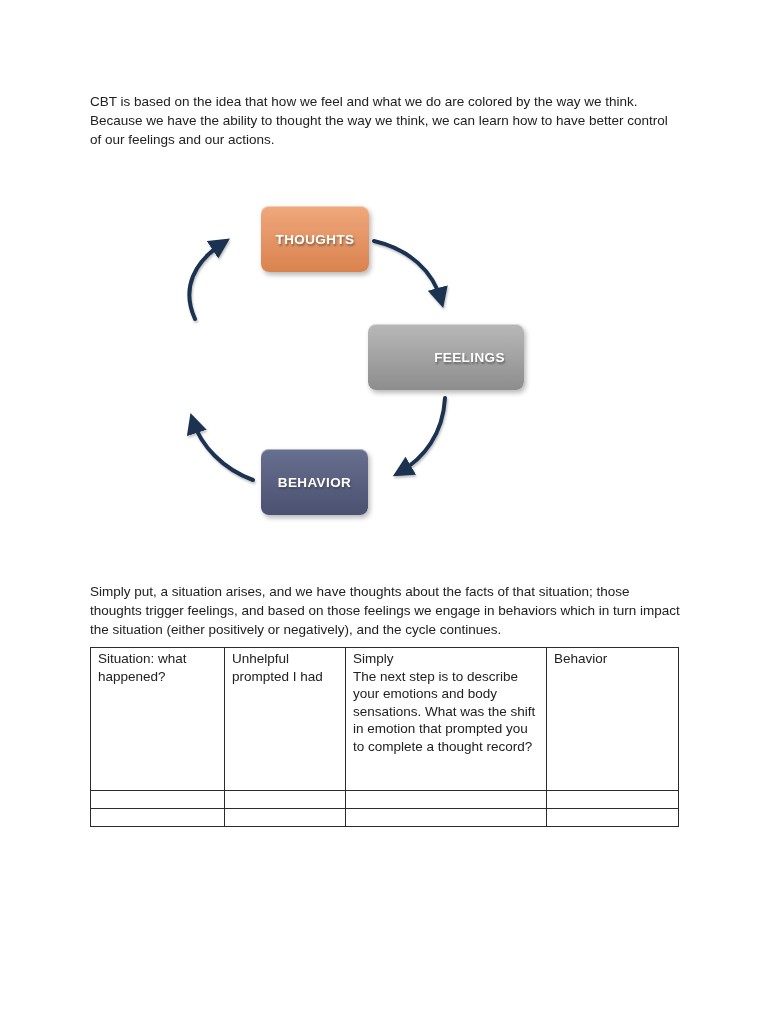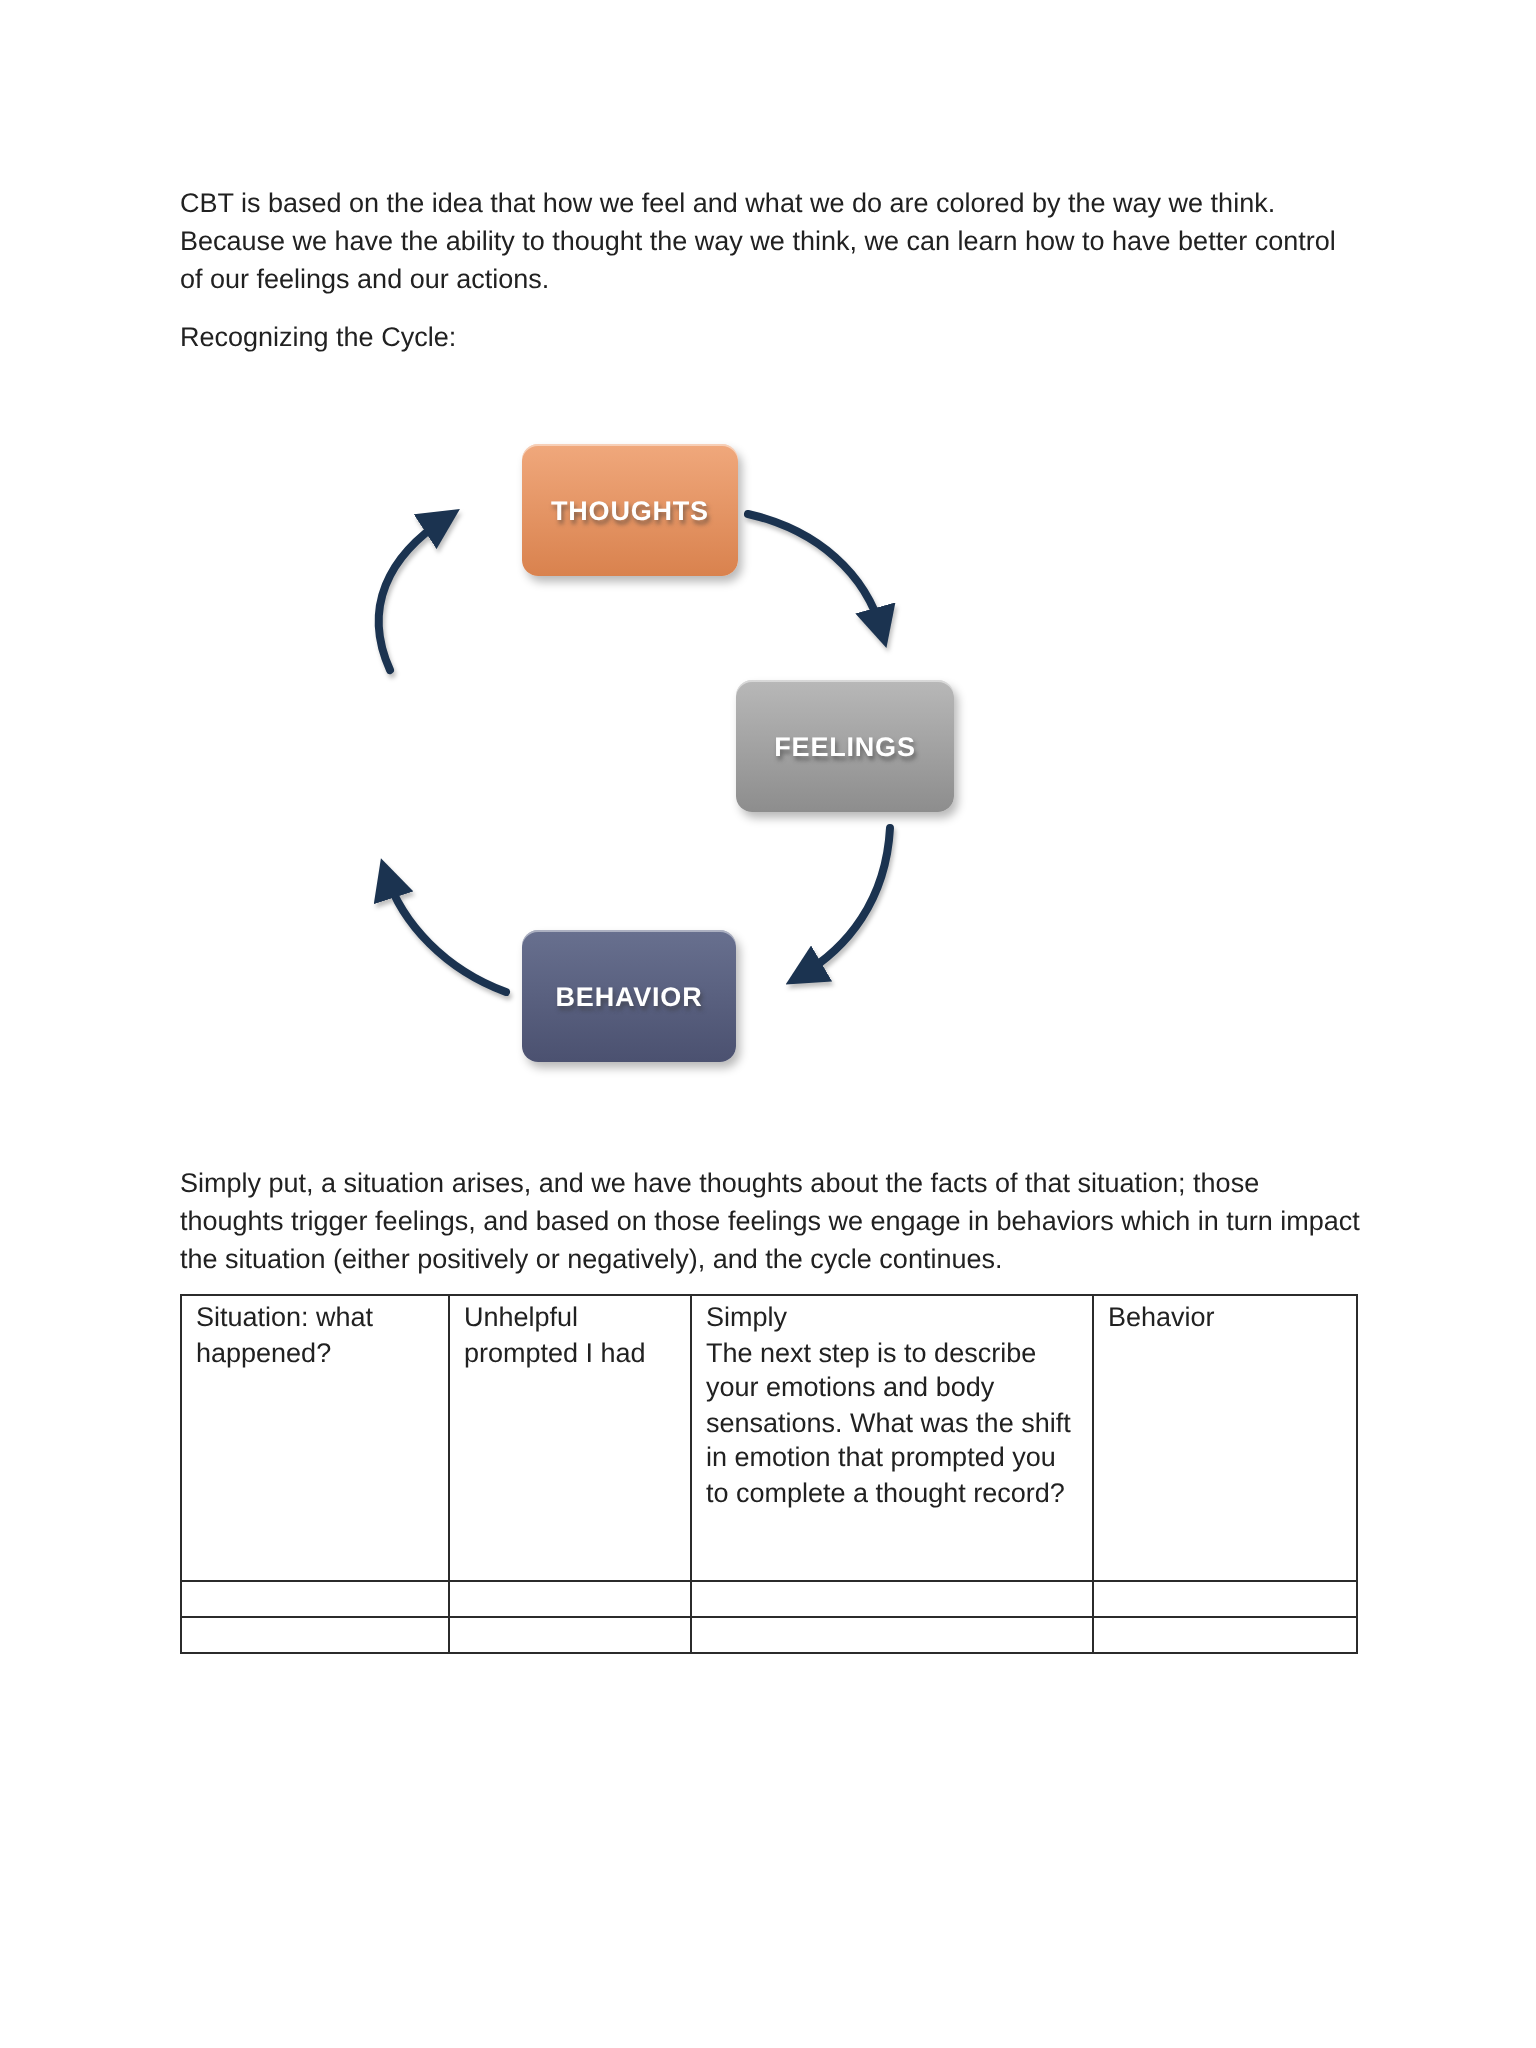--- a/index.html
+++ b/index.html
@@ -15,37 +15,37 @@
 
   .para {
     position:absolute; left:90px; width:590px;
     font-size:13.5px; line-height:19px; margin:0;
   }
   .intro   { top:92px; }
   .heading { top:159px; }
   .summary { top:582px; }
 
   
-  .diagram { position:absolute; left:150px; top:210px; width:330px; height:340px;text-align:center; }
+  .diagram { position:absolute; left:150px; top:194px; width:330px; height:340px;text-align:center; }
   .diagram svg {
     position:absolute; inset:0; width:100%; height:100%;
     filter:drop-shadow(1px 2px 1px rgba(0,0,0,0.25));
   }
   .cycle-arrow { fill:none; stroke:#1b3350; stroke-width:4; stroke-linecap:round; }
   #ah path { fill:#1b3350; }
 
   .node {
     position:absolute; border-radius:8px;
     display:flex; align-items:center; justify-content:center;
     color:#ffffff; font-weight:bold; font-size:13.5px; letter-spacing:0.4px;
     text-shadow:1px 2px 2px rgba(55,55,55,0.55);
     box-shadow:2px 3px 5px rgba(0,0,0,0.28), inset 0 1px 0 rgba(255,255,255,0.45);
   }
   .node.thoughts  { left:111px; top:12px;  width:108px; height:66px; background:linear-gradient(180deg,#f0a87c,#d9824e); }
-  .node.feelings  { left:218px; top:130px; width:109px; height:66px; background:linear-gradient(180deg,#b8b8b8,#8d8d8d); }
+  .node.feelings  { left:218px; top:130px; width:109px; height:66px; background:linear-gradient(180deg,#b8b8b8,#8d8d8d);padding-left:47px; }
   .node.situation { left:4px;   top:130px; width:107px; height:65px; background:linear-gradient(180deg,#a7b5dd,#7b90c3); }
   .node.behavior  { left:111px; top:255px; width:107px; height:66px; background:linear-gradient(180deg,#68708f,#4b5170); }
 
   
   .worksheet {
     position:absolute; left:90px; top:647px; width:588px;
     border-collapse:collapse; table-layout:fixed;
     font-size:13.5px; line-height:17.5px;
   }
   .worksheet td {
@@ -57,21 +57,20 @@
   .empty-row td  { height:13px; }
   .cell-title, .cell-sub { display:block; }
 </style>
 </head>
 <body>
 
 <div class="page">
 
   <p class="para intro">CBT is based on the idea that how we feel and what we do are colored by the way we think. Because we have the ability to thought the way we think, we can learn how to have better control of our feelings and our actions.</p>
 
-  <p class="para heading">Recognizing the Cycle:</p>
 
   <div class="diagram">
     <svg viewBox="0 0 330 340" aria-hidden="true">
       <defs>
         <marker id="ah" viewBox="0 0 10 10" refX="6" refY="5" markerWidth="5.2" markerHeight="5.2" orient="auto">
           <path d="M0,0 L10,5 L0,10 Z" style="fill: rgb(27, 51, 80);"></path>
         </marker>
       </defs>
       <path class="cycle-arrow" d="M 45 125 C 31 94, 44 68, 73 49" marker-end="url(#ah)" style="stroke: rgb(27, 51, 80);"></path>
       <path class="cycle-arrow" d="M 224 47 C 259 55, 283 77, 291 106" marker-end="url(#ah)" style="stroke: rgb(27, 51, 80);"></path>

